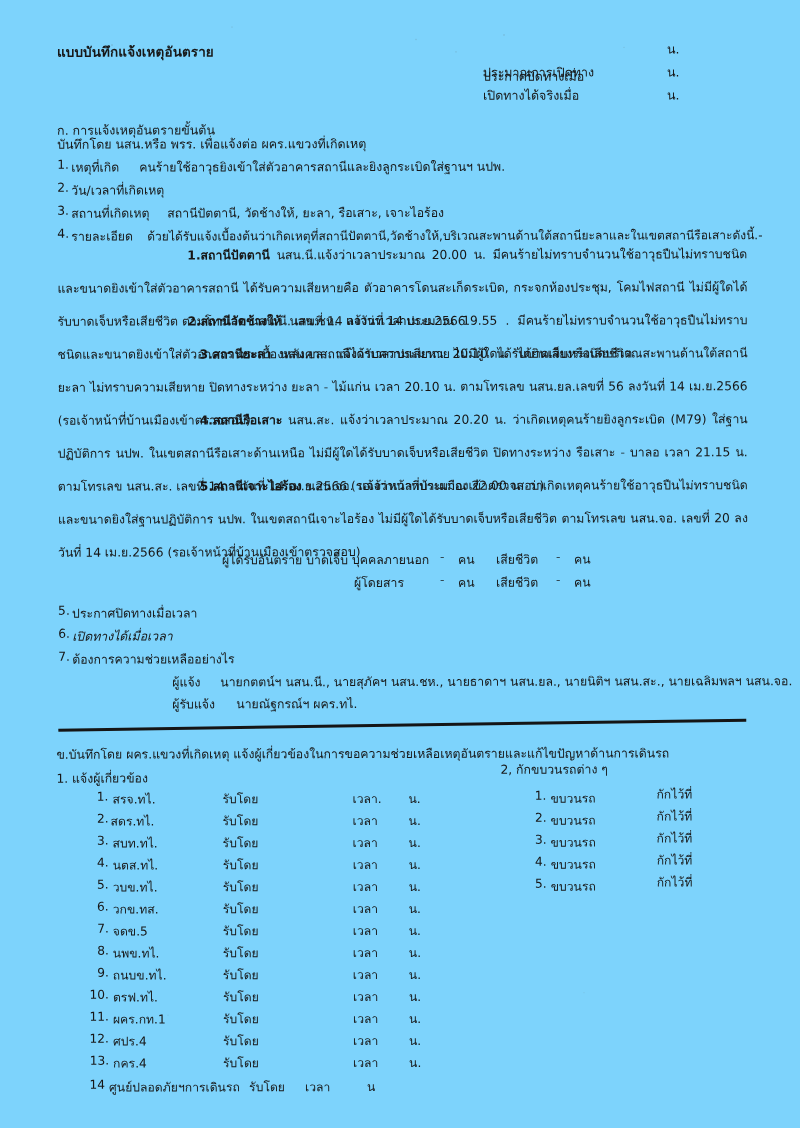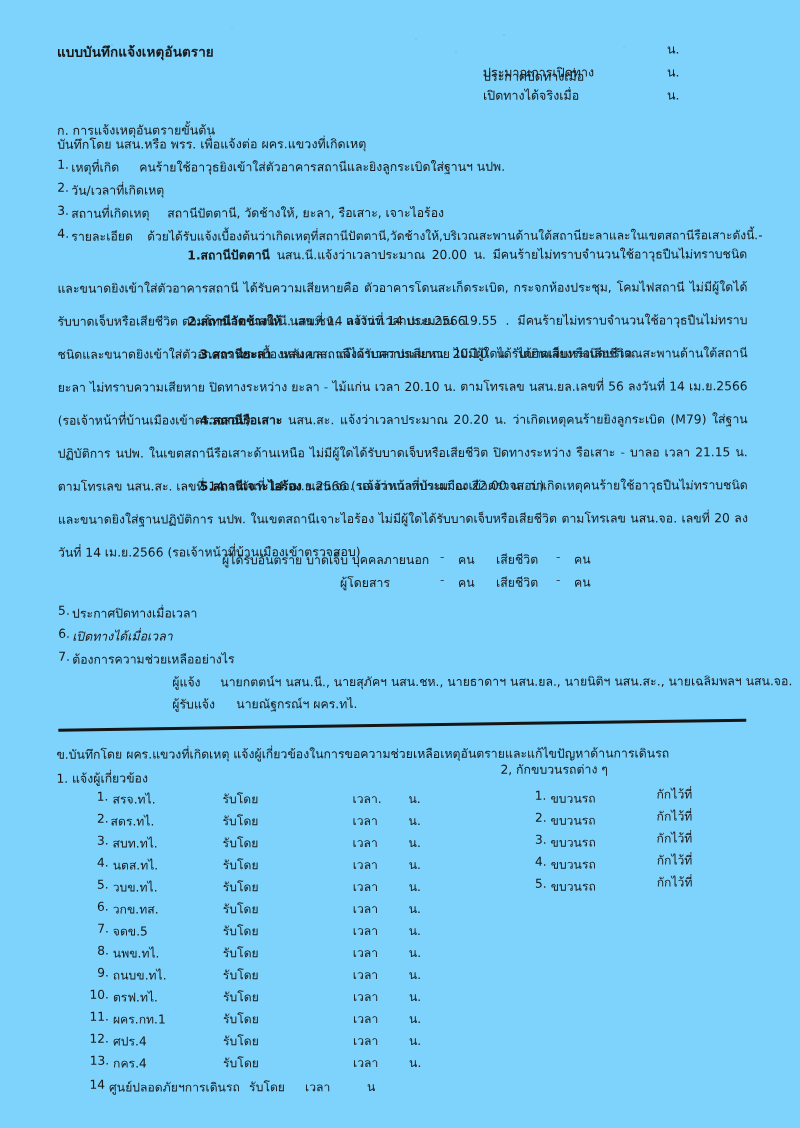--- a/index.html
+++ b/index.html
@@ -125,21 +125,21 @@
     <div>
       <div class="abs line" style="left:222px;top:550px;">ผู้ได้รับอันตราย บาดเจ็บ</div>
 
       <div class="abs line" style="left:352px;top:550px;">บุคคลภายนอก</div>
       <div class="abs line" style="left:440px;top:550px;">-</div>
       <div class="abs line" style="left:458px;top:550px;">คน</div>
       <div class="abs line" style="left:496px;top:550px;">เสียชีวิต</div>
       <div class="abs line" style="left:556px;top:550px;">-</div>
       <div class="abs line" style="left:574px;top:550px;">คน</div>
 
-      <div class="abs line" style="left:340px;top:573px;text-align:center;">ผู้โดยสาร</div>
+      <div class="abs line" style="left:354px;top:573px;text-align:center;">ผู้โดยสาร</div>
       <div class="abs line" style="left:440px;top:573px;">-</div>
       <div class="abs line" style="left:458px;top:573px;">คน</div>
       <div class="abs line" style="left:496px;top:573px;">เสียชีวิต</div>
       <div class="abs line" style="left:556px;top:573px;">-</div>
       <div class="abs line" style="left:574px;top:573px;">คน</div>
     </div>
 
     <div class="abs line" style="left:58px;top:603px;">5.</div>
     <div class="abs line" style="left:72px;top:603px;">ประกาศปิดทางเมื่อเวลา</div>
 

